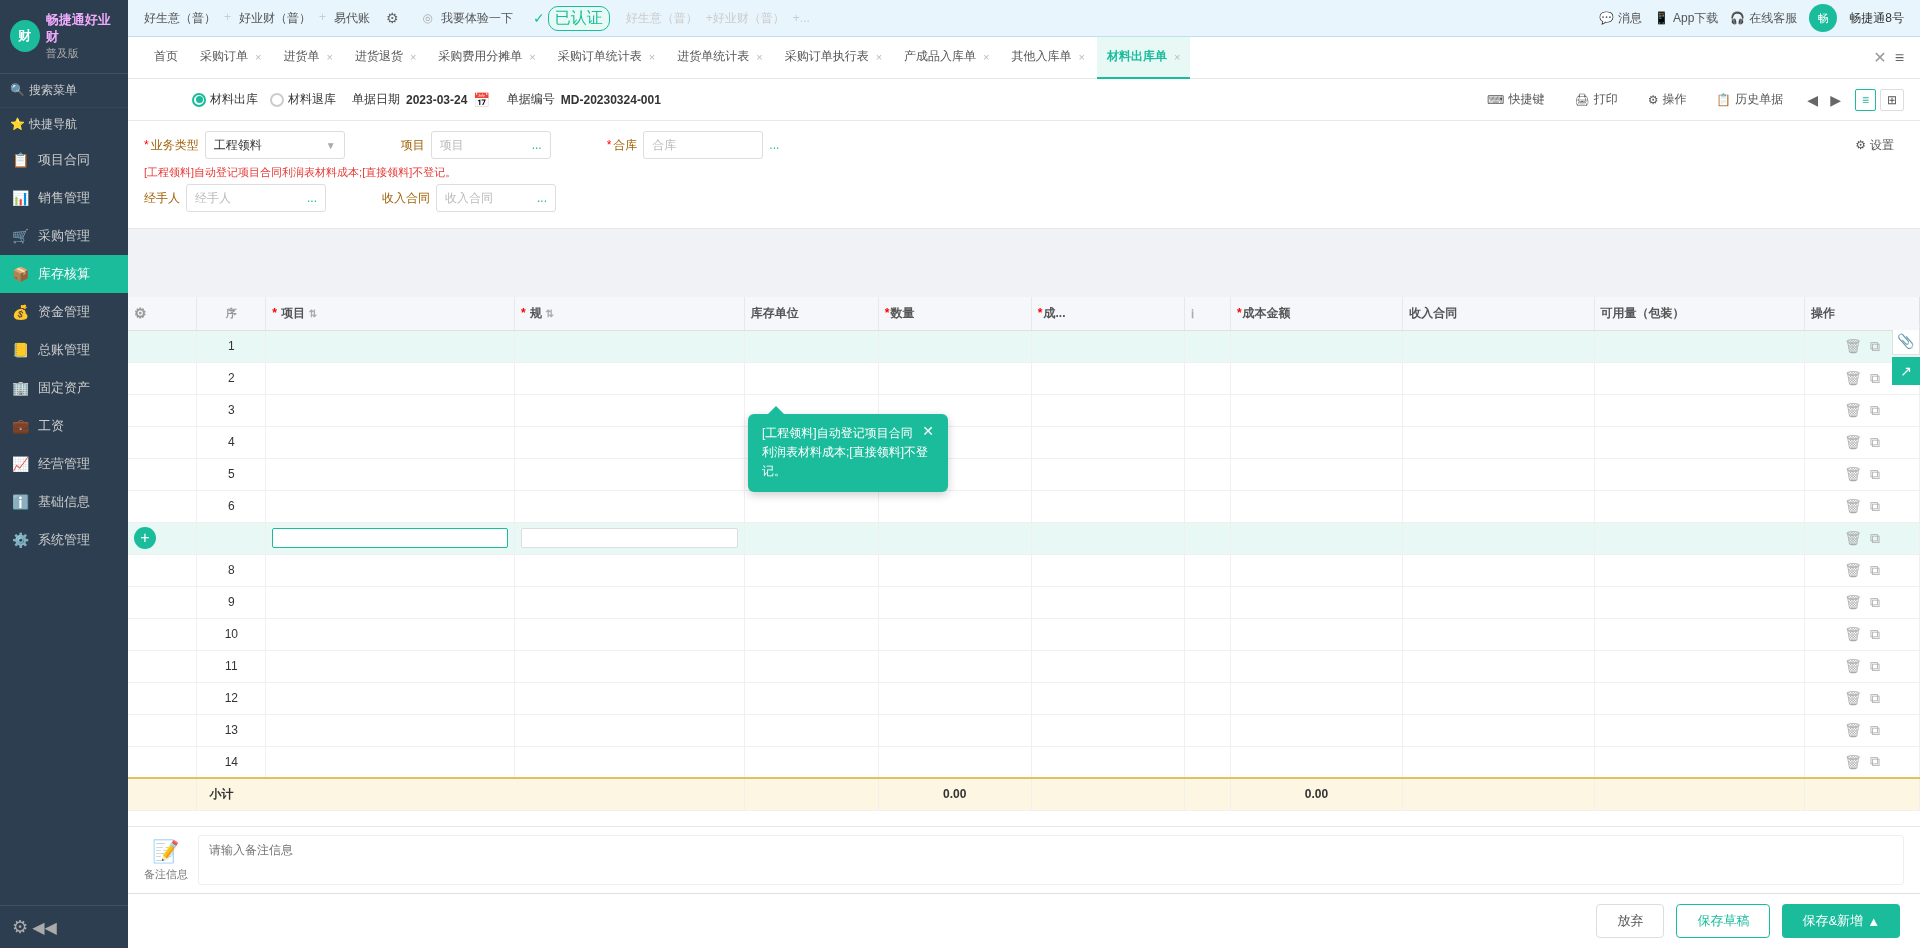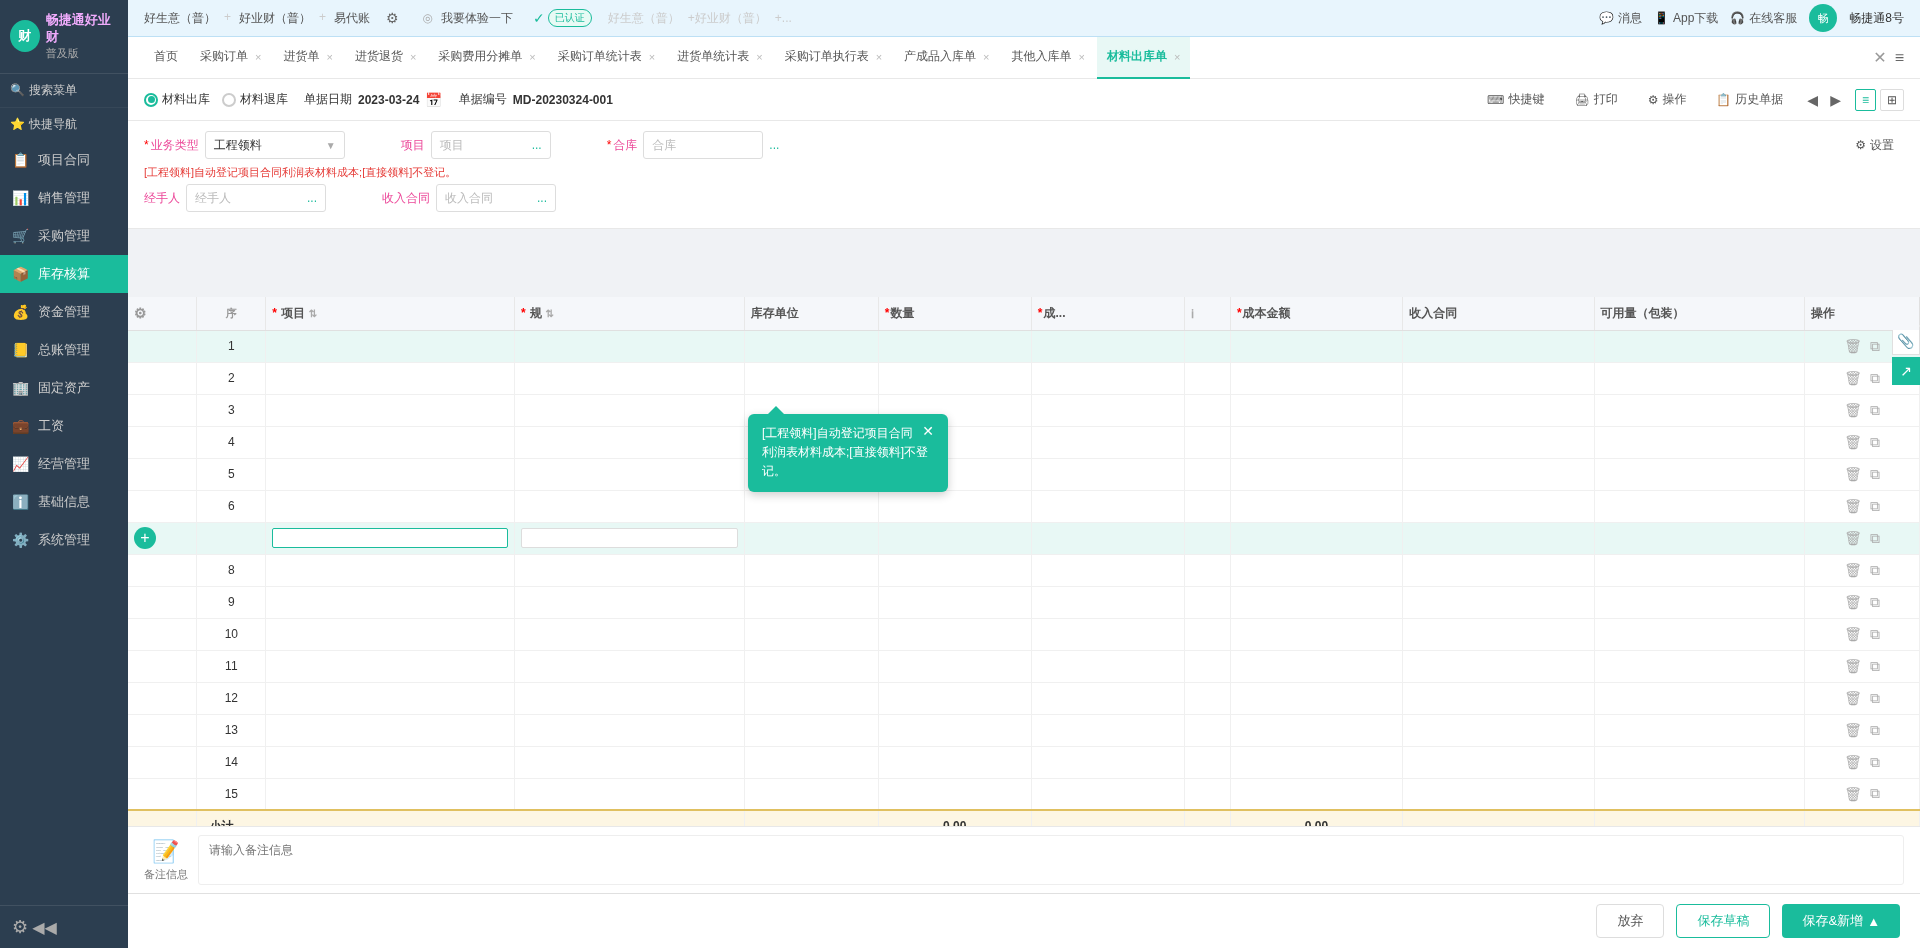--- a/index.html
+++ b/index.html
@@ -20,41 +20,41 @@
     .sidebar-nav-item .nav-icon { width: 18px; height: 18px; display: flex; align-items: center; justify-content: center; font-size: 14px; }
     .sidebar-shortcuts { display: flex; align-items: center; gap: 4px; padding: 8px 10px; color: #ccc; cursor: pointer; font-size: 12px; }
     .sidebar-bottom { margin-top: auto; display: flex; align-items: center; gap: 4px; padding: 10px 12px; border-top: 1px solid rgba(255,255,255,0.1); }
     .sidebar-bottom-item { color: #aaa; cursor: pointer; font-size: 18px; }
     .close-icon { font-size: 16px; cursor: pointer; color: #999; }
     .settings-icon { font-size: 16px; cursor: pointer; color: #666; }
 
     
     .page-header { background: #fff; padding: 8px 16px; border-bottom: 1px solid #e8e8e8; display: flex; align-items: center; justify-content: space-between; flex-shrink: 0; }
     .page-header-left { display: flex; align-items: center; gap: 16px; }
-    .radio-group { display: flex; align-items: center; gap: 12px; }
+    .radio-group { display: flex; align-items: center; gap: 12px; margin-left: 48px; }
     .radio-item { display: flex; align-items: center; gap: 4px; cursor: pointer; font-size: 12px; }
     .radio-dot { width: 14px; height: 14px; border-radius: 50%; border: 2px solid #ccc; display: flex; align-items: center; justify-content: center; }
     .radio-dot.checked { border-color: #1abc9c; }
     .radio-dot.checked::after { content: ''; width: 7px; height: 7px; border-radius: 50%; background: #1abc9c; }
     .date-field { display: flex; align-items: center; gap: 6px; font-size: 12px; color: #333; }
     .date-icon { color: #1abc9c; font-size: 14px; cursor: pointer; }
     .sn-field { display: flex; align-items: center; gap: 6px; font-size: 12px; color: #333; }
     .page-header-right { display: flex; align-items: center; gap: 10px; }
     .header-btn { display: flex; align-items: center; gap: 4px; padding: 4px 10px; font-size: 12px; color: #555; cursor: pointer; border-radius: 3px; }
     .nav-arrows { display: flex; align-items: center; gap: 4px; }
     .nav-arrow { color: #666; cursor: pointer; padding: 2px 4px; font-size: 14px; }
     .view-toggle { display: flex; align-items: center; gap: 4px; }
     .view-btn { padding: 3px 6px; border: 1px solid #ddd; cursor: pointer; font-size: 12px; color: #555; border-radius: 2px; }
     .view-btn.active { border-color: #1abc9c; color: #1abc9c; }
 
     
     .form-area { background: #fff; padding: 10px 16px; border-bottom: 1px solid #e8e8e8; flex-shrink: 0; }
     .form-row { display: flex; align-items: center; gap: 16px; margin-bottom: 6px; }
     .form-group { display: flex; align-items: center; gap: 6px; }
-    .form-label { font-size: 12px; color: #ec4899; white-space: nowrap; }
+    .form-label { font-size: 12px; color: #a16207; white-space: nowrap; }
     .form-label.required::before { content: '*'; color: red; margin-right: 2px; }
     .form-select { height: 28px; border: 1px solid #ddd; border-radius: 3px; padding: 0 8px; font-size: 12px; color: #333; min-width: 120px; outline: none; background: #fff; display: flex; align-items: center; justify-content: space-between; cursor: pointer; }
     .form-select-val { flex: 1; }
     .form-select-arrow { color: #aaa; font-size: 10px; }
     .error-hint { color: #e53935; font-size: 11px; margin-top: 2px; }
     .form-hint-row { margin-top: 2px; }
 
     
     .table-area { flex: 1; overflow: auto; background: #fff; position: relative; }
     .data-table { width: 100%; border-collapse: collapse; table-layout: fixed; }
@@ -90,21 +90,21 @@
     .tooltip-popup::before { content: ''; position: absolute; top: -8px; left: 20px; border-left: 8px solid transparent; border-right: 8px solid transparent; border-bottom: 8px solid #1abc9c; }
     .side-icon-btn { width: 28px; height: 28px; background: #fff; border: 1px solid #e0e0e0; display: flex; align-items: center; justify-content: center; cursor: pointer; font-size: 14px; color: #666; }
     .side-icon-btn.green { background: #1abc9c; color: #fff; border-color: #1abc9c; }
 
     
     .announcement-bar { background: #e8f5fd; padding: 4px 16px; font-size: 12px; color: #1890ff; display: flex; align-items: center; gap: 8px; border-bottom: 1px solid #bde0f5; flex-shrink: 0; overflow: hidden; }
     .announcement-tabs { display: flex; gap: 8px; }
     .ann-tab { cursor: pointer; color: #555; font-size: 12px; }
     .ann-sep { color: #ccc; }
     .ann-cert { color: #1abc9c; font-size: 12px; display: flex; align-items: center; gap: 3px; }
-    .ann-cert-badge { background: #e8faf5; border: 1px solid #1abc9c; color: #1abc9c; padding: 1px 6px; border-radius: 10px; font-size: 10px; }
+    .ann-cert-badge { background: #e8faf5; border: 1px solid #1abc9c; color: #1abc9c; padding: 1px 6px; border-radius: 10px; font-size: 16px; }
     .top-right-actions { display: flex; align-items: center; gap: 12px; flex-shrink: 0; }
     .top-right-item { display: flex; align-items: center; gap: 4px; cursor: pointer; color: #555; font-size: 12px; }
     .user-avatar { width: 28px; height: 28px; border-radius: 50%; background: #1abc9c; display: flex; align-items: center; justify-content: center; color: #fff; font-size: 11px; cursor: pointer; }
 
     
     .global-nav { background: #fff; border-bottom: 1px solid #e8e8e8; height: 42px; display: flex; align-items: center; padding: 0 16px; flex-shrink: 0; }
     .global-nav-tabs { display: flex; align-items: center; gap: 2px; flex: 1; overflow: hidden; }
     .global-tab { display: flex; align-items: center; gap: 4px; padding: 5px 10px; font-size: 12px; color: #555; cursor: pointer; white-space: nowrap; border-bottom: 2px solid transparent; height: 42px; }
     .global-tab.active { color: #1abc9c; border-bottom-color: #1abc9c; }
     .global-tab-close { color: #bbb; font-size: 11px; margin-left: 3px; }
@@ -703,39 +703,20 @@
               <td></td>
               <td></td>
             <td>
                 <div class="table-action">
                   <span class="action-icon">🗑</span>
                   <span class="action-copy">⧉</span>
                 </div>
               </td>
           </tr>
 
-          <tr>
-            <td></td>
-              <td class="row-num">15</td>
-            <td></td>
-              <td></td>
-              <td></td>
-              <td></td>
-              <td></td>
-              <td></td>
-              <td></td>
-              <td></td>
-              <td></td>
-            <td>
-                <div class="table-action">
-                  <span class="action-icon">🗑</span>
-                  <span class="action-copy">⧉</span>
-                </div>
-              </td>
-          </tr>
 
           <tr class="subtotal-row">
             <td></td>
             <td colspan="3" style="text-align:left;font-size:12px;padding-left:12px;">
               <span>小计</span>
             </td>
             <td></td>
             <td style="text-align:center;">
               <span>0.00</span>
             </td>

